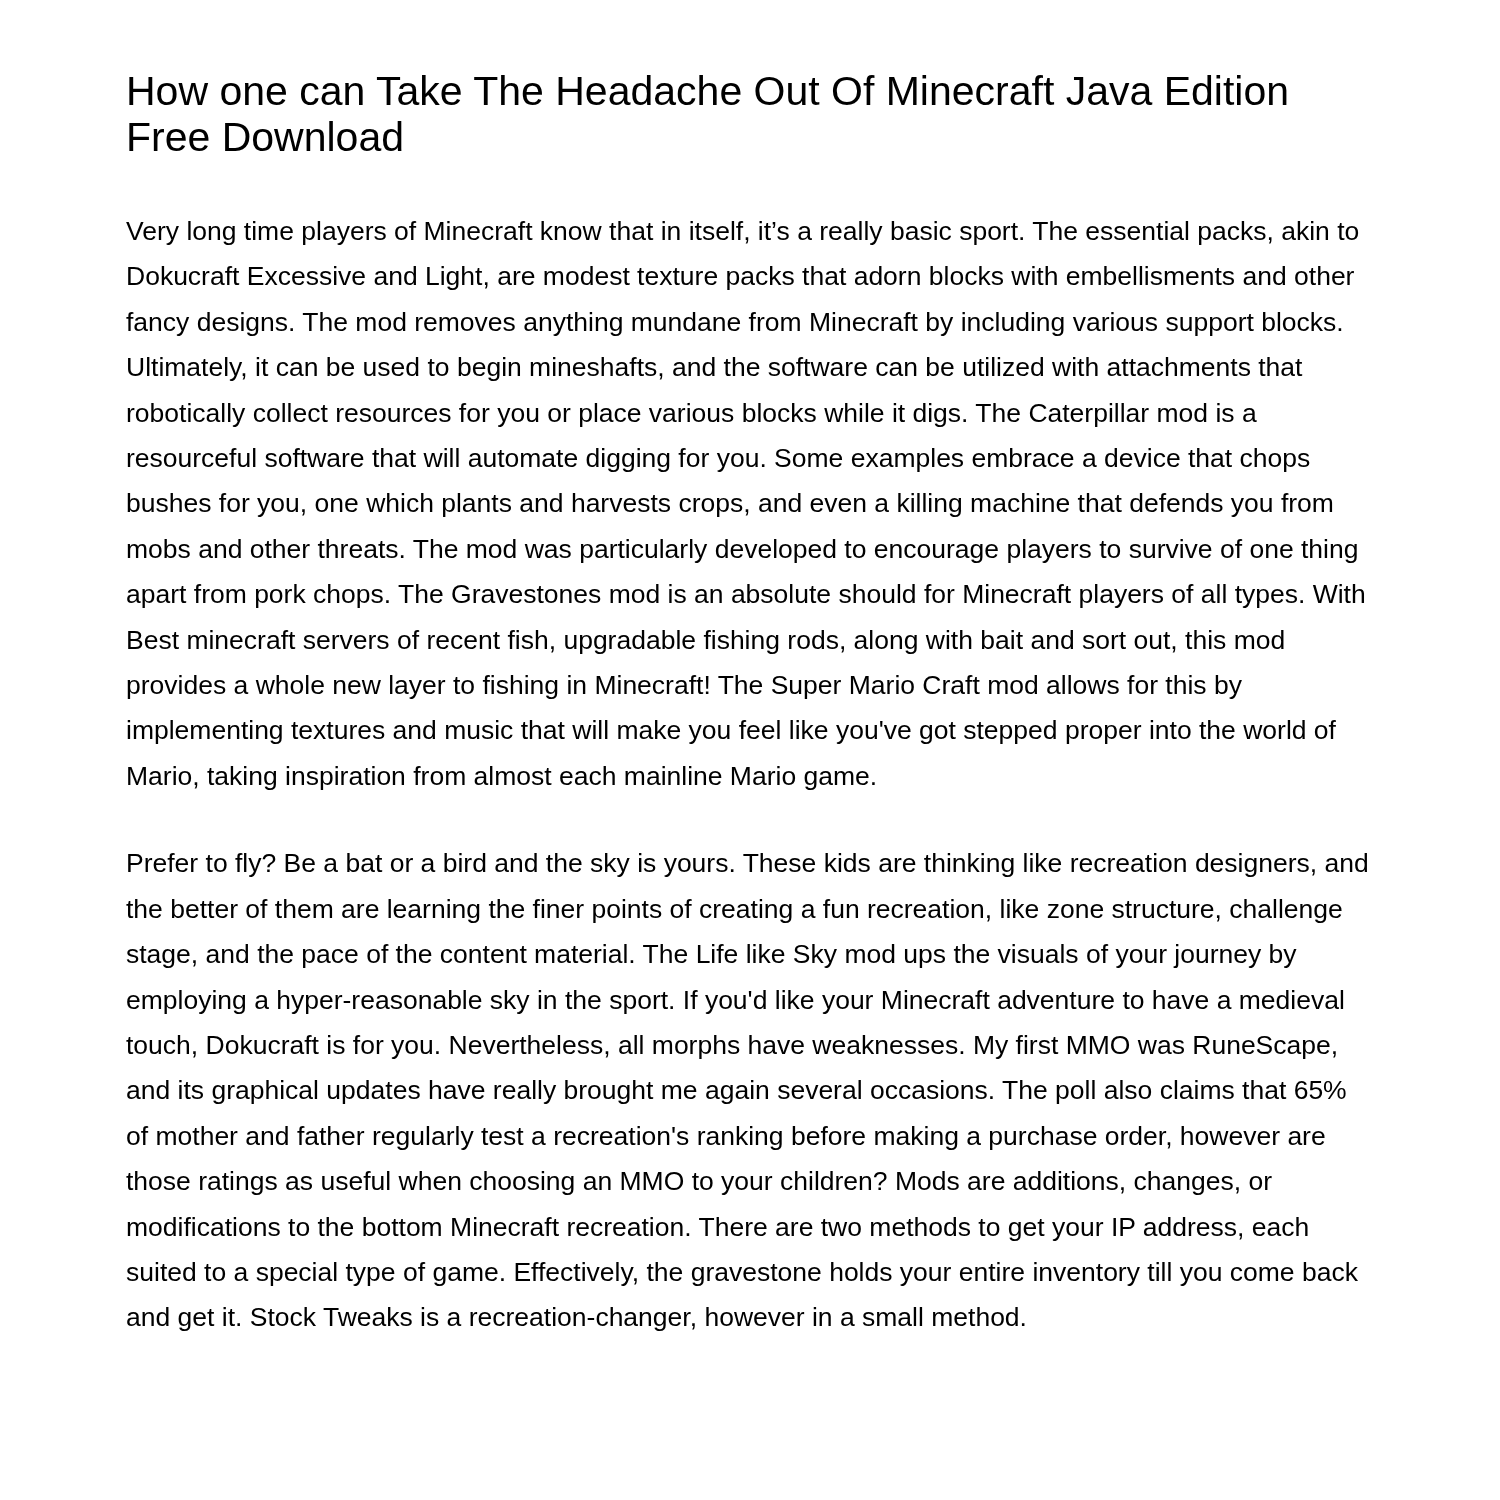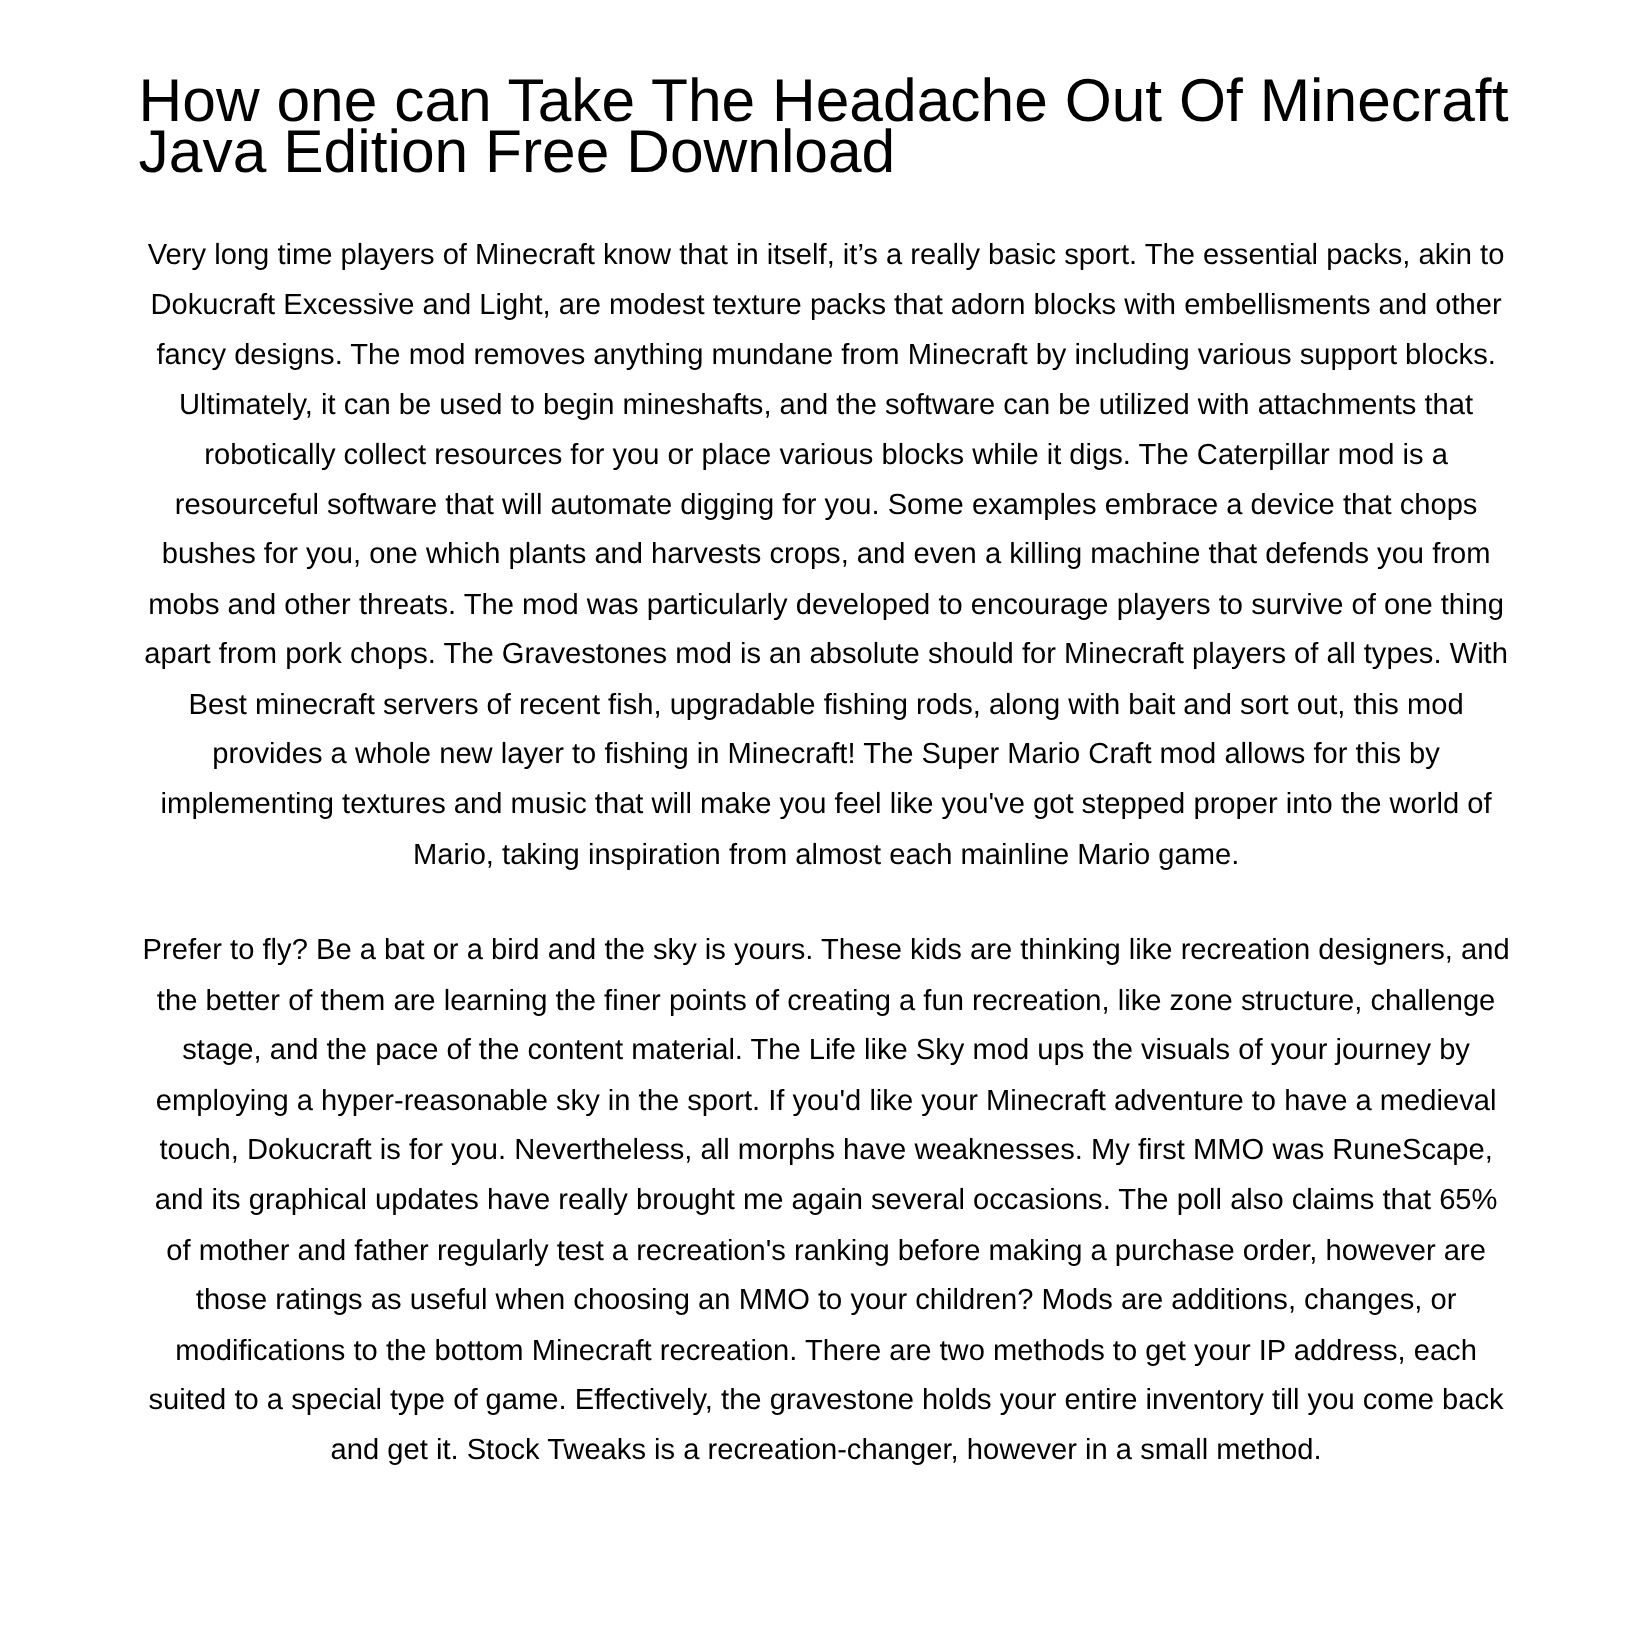--- a/index.html
+++ b/index.html
@@ -17,38 +17,37 @@
   }
   .page {
     box-sizing: border-box;
     width: 1500px;
     height: 1500px;
     padding: 68px 124px 0 126px;
     overflow: hidden;
     background: #ffffff;
   }
   h1.doc-title {
-    font-size: 55px;
+    font-size: 41px;
     font-weight: 400;
     line-height: 46px;
     margin: 0 0 49px 0;
     max-width: 1250px;
     color: #000000;
     letter-spacing: 0;
   }
   p.doc-paragraph {
     font-size: 26.5px;
     font-weight: 400;
     line-height: 45.4px;
     margin: 0 0 42px 0;
     max-width: 1250px;
     color: #000000;
     letter-spacing: 0;
     word-spacing: 0;
-    text-align: center;
   }
 </style>
 </head>
 <body>
 
 <main class="page">
   <h1 class="doc-title">How one can Take The Headache Out Of Minecraft Java Edition Free Download</h1>
 
   <p class="doc-paragraph">Very long time players of Minecraft know that in itself, it’s a really basic sport. The essential packs, akin to Dokucraft Excessive and Light, are modest texture packs that adorn blocks with embellisments and other fancy designs. The mod removes anything mundane from Minecraft by including various support blocks. Ultimately, it can be used to begin mineshafts, and the software can be utilized with attachments that robotically collect resources for you or place various blocks while it digs. The Caterpillar mod is a resourceful software that will automate digging for you. Some examples embrace a device that chops bushes for you, one which plants and harvests crops, and even a killing machine that defends you from mobs and other threats. The mod was particularly developed to encourage players to survive of one thing apart from pork chops. The Gravestones mod is an absolute should for Minecraft players of all types. With Best minecraft servers of recent fish, upgradable fishing rods, along with bait and sort out, this mod provides a whole new layer to fishing in Minecraft! The Super Mario Craft mod allows for this by implementing textures and music that will make you feel like you've got stepped proper into the world of Mario, taking inspiration from almost each mainline Mario game.</p>
 

